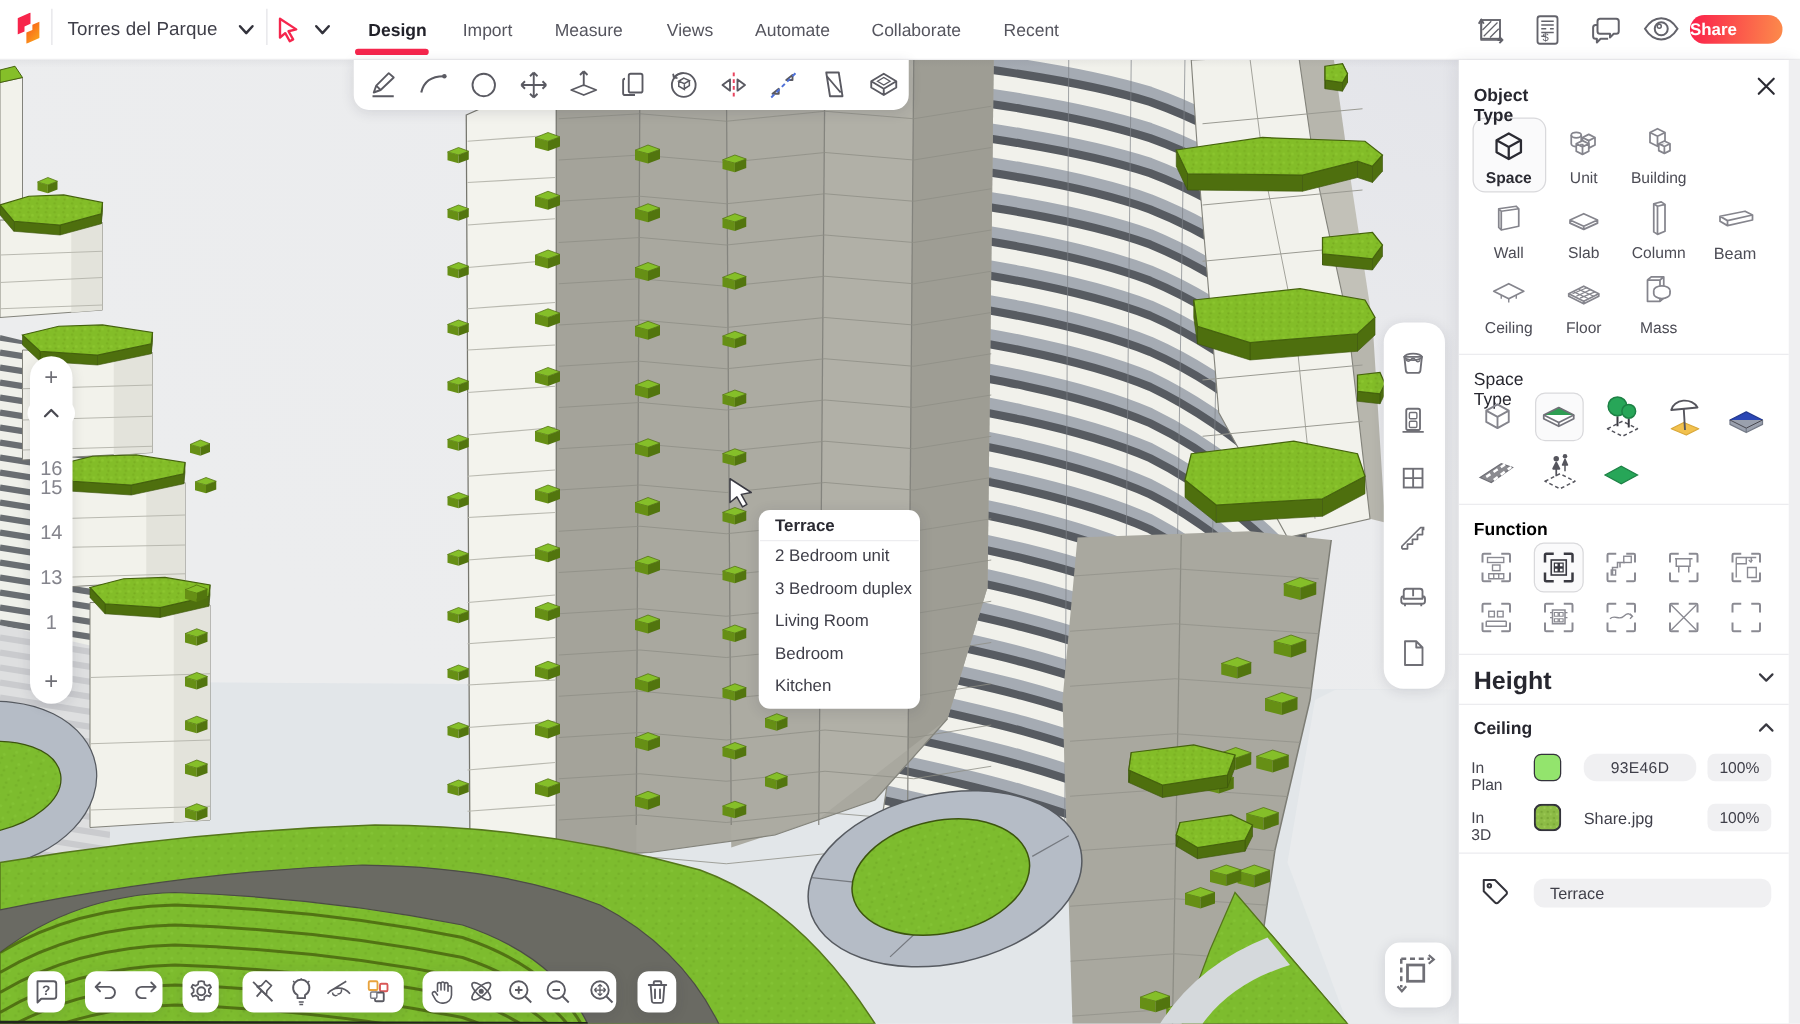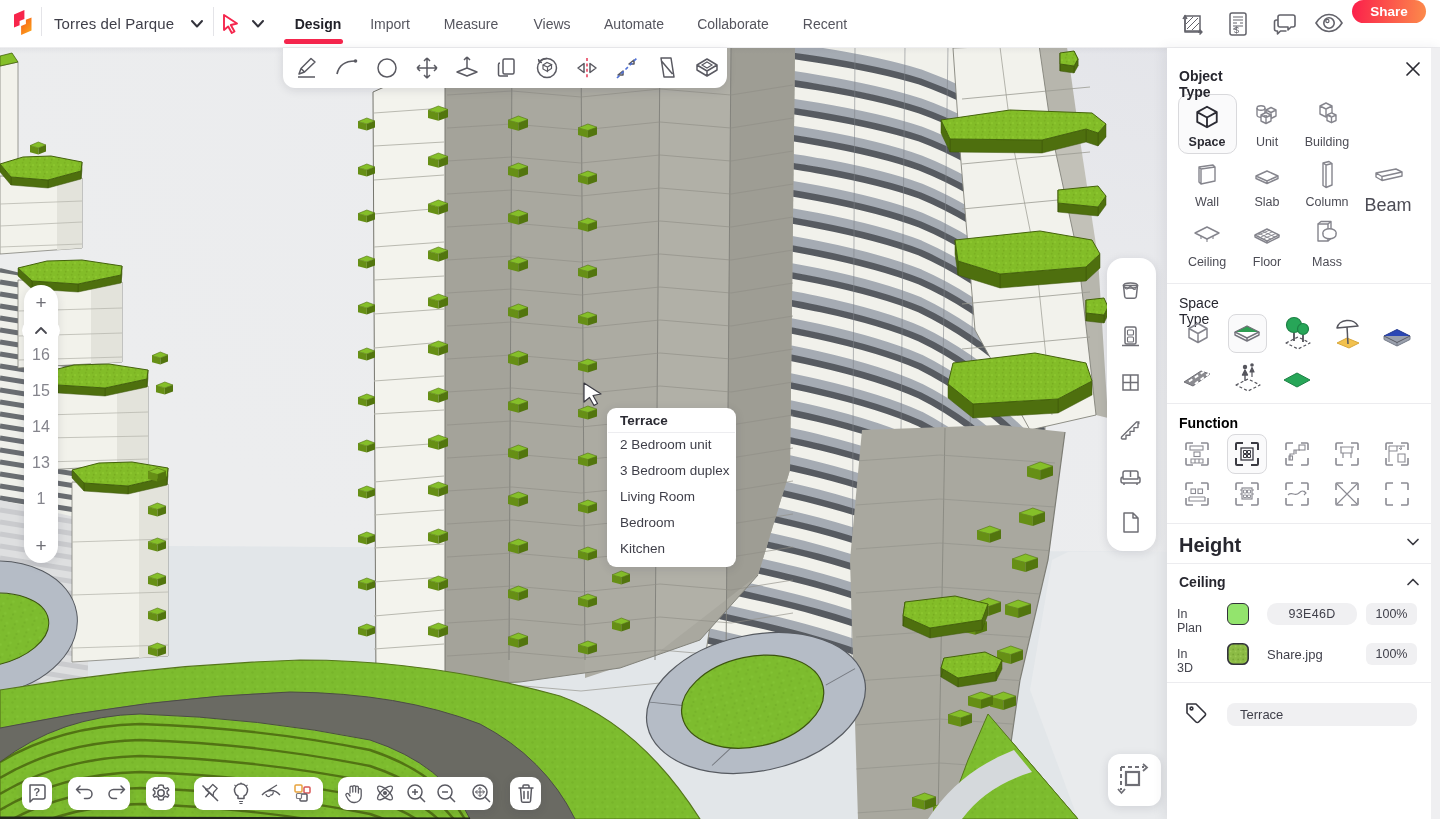--- a/index.html
+++ b/index.html
@@ -618,21 +618,21 @@
       </svg>
 <svg class="abs ic" style="left:1272px;top:11px" width="26" height="26" viewBox="0 0 26 26" fill="none" stroke="#63636b" stroke-width="1.6">
 <path d="M8,4 h13 a2,2 0 0 1 2,2 v8 a2,2 0 0 1 -2,2 h-2 l-3,3 v-3 h-8 a2,2 0 0 1 -2,-2 v-8 a2,2 0 0 1 2,-2 Z" stroke-linejoin="round"></path>
 <path d="M6,9 h-1.5 a2,2 0 0 0 -2,2 v7 a2,2 0 0 0 2,2 h1 v3 l3,-3 h6" stroke-linejoin="round"></path>
       </svg>
 <svg class="abs ic" style="left:1314px;top:13px" width="30" height="20" viewBox="0 0 30 20" fill="none" stroke="#63636b" stroke-width="1.6">
 <path d="M2,10 C6,3.5 11,1.5 15,1.5 C19,1.5 24,3.5 28,10 C24,16.5 19,18.5 15,18.5 C11,18.5 6,16.5 2,10 Z"></path>
 <circle cx="15" cy="10" r="5.2"></circle>
         <circle cx="13.4" cy="8" r="1.6" stroke-width="1.2"></circle>
       </svg>
-<div class="abs" style="left:1352px;top:0;width:74px;height:23px;border-radius:12px;background:linear-gradient(95deg,#fb1f4b,#fc8b4b);color:#fff;font-size:13.5px;font-weight:bold;text-align:center;line-height:23px">Share</div>
+<div class="abs" style="left:1352px;top:12px;width:74px;height:23px;border-radius:12px;background:linear-gradient(95deg,#fb1f4b,#fc8b4b);color:#fff;font-size:13.5px;font-weight:bold;text-align:left;line-height:23px">Share</div>
 </div>
 <div class="abs" style="left:0;top:48px;width:1440px;height:6px;background:linear-gradient(rgba(60,60,80,0.05),rgba(60,60,80,0));z-index:19"></div>
 <div class="panel shadow" style="left:283px;top:48px;width:444px;height:40px;border-radius:0 0 12px 12px"></div>
 <svg class="abs ic" style="left:294px;top:55px;z-index:31" width="26" height="26" viewBox="0 0 26 26" fill="none" stroke="#5a5a62" stroke-width="1.5">
       <path d="M5,19 L7,13.5 L17,3.5 L21,7 L10.5,17 L5,19 Z M7,13.5 l3.5,3.5 M4,22 h17" stroke-linejoin="round"></path>
     </svg>
 <svg class="abs ic" style="left:334px;top:55px;z-index:31" width="26" height="26" viewBox="0 0 26 26" fill="none" stroke="#5a5a62" stroke-width="1.5">
       <path d="M3,19 C5,10 11,6 21,6" stroke-width="1.7"></path>
       <circle cx="21.5" cy="6" r="1.8" fill="#5a5a62" stroke="none"></circle>
     </svg>
@@ -668,21 +668,21 @@
 <svg class="abs ic" style="left:694px;top:55px;z-index:31" width="26" height="26" viewBox="0 0 26 26" fill="none" stroke="#5a5a62" stroke-width="1.5">
       <path d="M3,10 L13,4 L23,10 L13,16 Z M3,10 v5 L13,21 L23,15 v-5 M13,16 v5" stroke-linejoin="round"></path>
       <path d="M8,10 L13,7 L18,10 L13,13 Z" stroke-width="1.1"></path>
     </svg>
 <div class="panel shadow" style="left:24px;top:285px;width:34px;height:278px;border-radius:17px"></div>
 <div class="abs" style="left:22px;top:320px;width:38px;height:21px;border-radius:11px;background:#fff;z-index:30"></div>
 <div class="abs" style="left:41px;top:303px;transform:translate(-50%,-50%);z-index:31;font-size:19px;color:#6f6f76">+</div>
 <svg class="abs ic" style="left:34px;top:326px;z-index:31" width="14" height="9" viewBox="0 0 14 9">
       <path d="M2,7 L7,2 L12,7" fill="none" stroke="#4a4a52" stroke-width="1.8" stroke-linecap="round" stroke-linejoin="round"></path>
     </svg>
-<div class="abs" style="left:41px;top:355px;transform:translate(-50%,-50%);z-index:31;font-size:16px;color:#84848c">16</div>
+<div class="abs" style="left:41px;top:376px;transform:translate(-50%,-50%);z-index:31;font-size:16px;color:#84848c">16</div>
 <div class="abs" style="left:41px;top:391px;transform:translate(-50%,-50%);z-index:31;font-size:16px;color:#84848c">15</div>
 <div class="abs" style="left:41px;top:427px;transform:translate(-50%,-50%);z-index:31;font-size:16px;color:#84848c">14</div>
 <div class="abs" style="left:41px;top:463px;transform:translate(-50%,-50%);z-index:31;font-size:16px;color:#84848c">13</div>
 <div class="abs" style="left:41px;top:499px;transform:translate(-50%,-50%);z-index:31;font-size:16px;color:#84848c">1</div>
 <div class="abs" style="left:41px;top:546px;transform:translate(-50%,-50%);z-index:31;font-size:19px;color:#6f6f76">+</div>
 <div class="panel shadow" style="left:607px;top:408px;width:129px;height:159px;border-radius:9px"></div>
 <div class="abs" style="left:620px;top:413px;z-index:31;font-size:13.5px;font-weight:bold;color:#2b2b33">Terrace</div>
 <div class="abs" style="left:608px;top:432px;width:127px;height:1px;background:#ededf0;z-index:31"></div>
 <div class="abs" style="left:620px;top:437px;z-index:31;font-size:13.5px;color:#3f3f49">2 Bedroom unit</div>
 <div class="abs" style="left:620px;top:463px;z-index:31;font-size:13.5px;color:#3f3f49">3 Bedroom duplex</div>
@@ -822,21 +822,21 @@
 <path d="M3,12 L14,7 L25,12 L14,17 Z M3,12 v2.5 L14,19.5 L25,14.5 V12 M14,17 v2.5"></path>
     </svg>
 <div class="abs" style="left:1267px;top:195px;transform:translateX(-50%);z-index:31;font-size:12.5px;color:#4c4c55">Slab</div>
 <svg class="abs ic" style="left:1319px;top:160px;z-index:31" width="16" height="30" viewBox="0 0 16 30" fill="none" stroke="#85858d" stroke-width="1.4" stroke-linejoin="round">
 <path d="M4,3 L10,1.5 L13,3.5 L13,25 L7,27.5 L4,25.5 Z M4,3 L7,5 L7,27.5 M7,5 L13,3.5"></path>
     </svg>
 <div class="abs" style="left:1327px;top:195px;transform:translateX(-50%);z-index:31;font-size:12.5px;color:#4c4c55">Column</div>
 <svg class="abs ic" style="left:1374px;top:166px;z-index:31" width="30" height="18" viewBox="0 0 30 18" fill="none" stroke="#85858d" stroke-width="1.4" stroke-linejoin="round">
 <path d="M2,7 L22,3 L28,6 L28,10 L8,14.5 L2,11 Z M2,7 L8,10.5 L8,14.5 M8,10.5 L28,6"></path>
     </svg>
-<div class="abs" style="left:1388px;top:195px;transform:translateX(-50%);z-index:31;font-size:18px;color:#4c4c55">Beam</div>
+<div class="abs" style="left:1388px;top:195px;transform:translateX(-50%);z-index:31;font-size:13px;color:#4c4c55">Beam</div>
 <svg class="abs ic" style="left:1192px;top:223px;z-index:31" width="30" height="24" viewBox="0 0 30 24" fill="none" stroke="#85858d" stroke-width="1.4" stroke-linejoin="round">
 <path d="M3,10 L15,4 L27,10 L15,16 Z"></path>
       <path d="M15,16 v3 M9,13 v3 M21,13 v3" stroke-width="1.1"></path>
     </svg>
 <div class="abs" style="left:1207px;top:255px;transform:translateX(-50%);z-index:31;font-size:12.5px;color:#4c4c55">Ceiling</div>
 <svg class="abs ic" style="left:1252px;top:225px;z-index:31" width="30" height="22" viewBox="0 0 30 22" fill="none" stroke="#85858d" stroke-width="1.4" stroke-linejoin="round">
 <path d="M3,10 L15,4 L27,10 L15,16 Z"></path>
       <path d="M6,10 L18,5 M9,12 L21,6.5 M12,13.5 L24,8.5 M7,8.5 L19,14 M11,6.5 L23,12" stroke-width="0.9"></path>
 <path d="M3,10 v2 L15,18 L27,12 v-2 M15,16 v2"></path>
     </svg>

